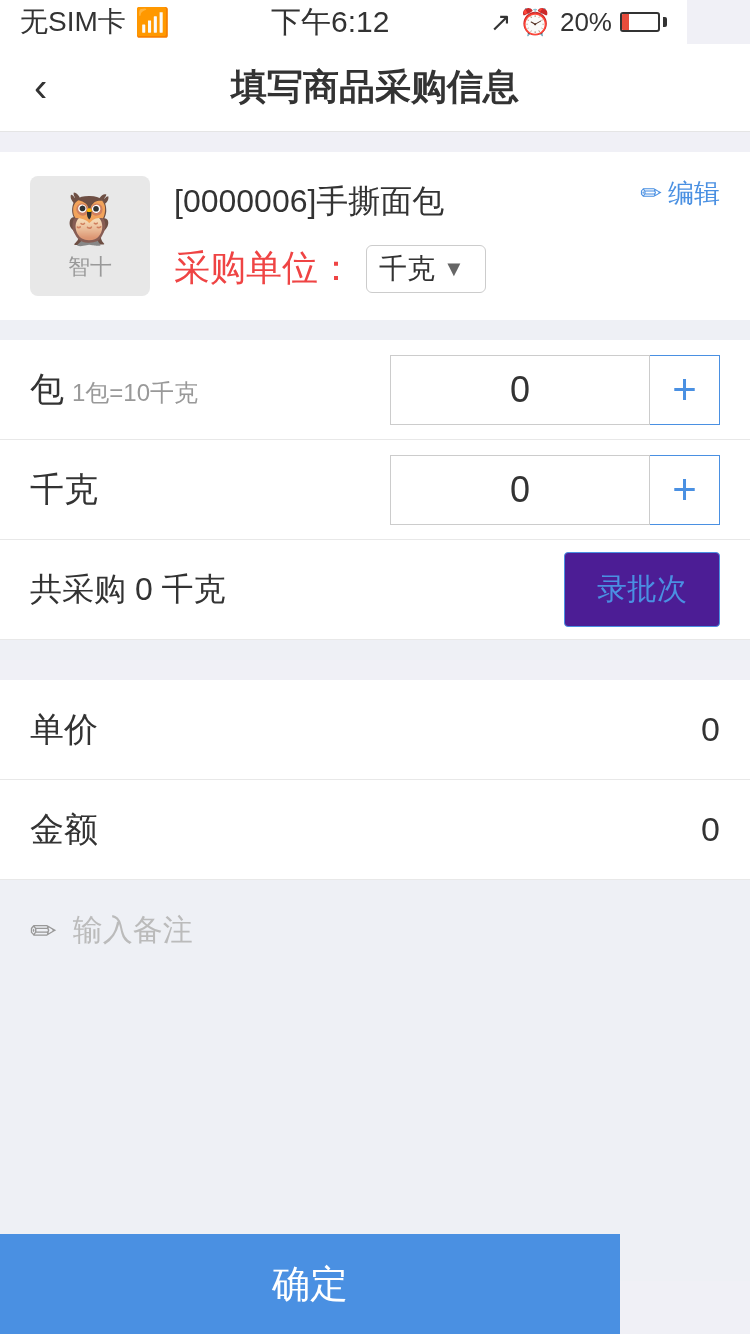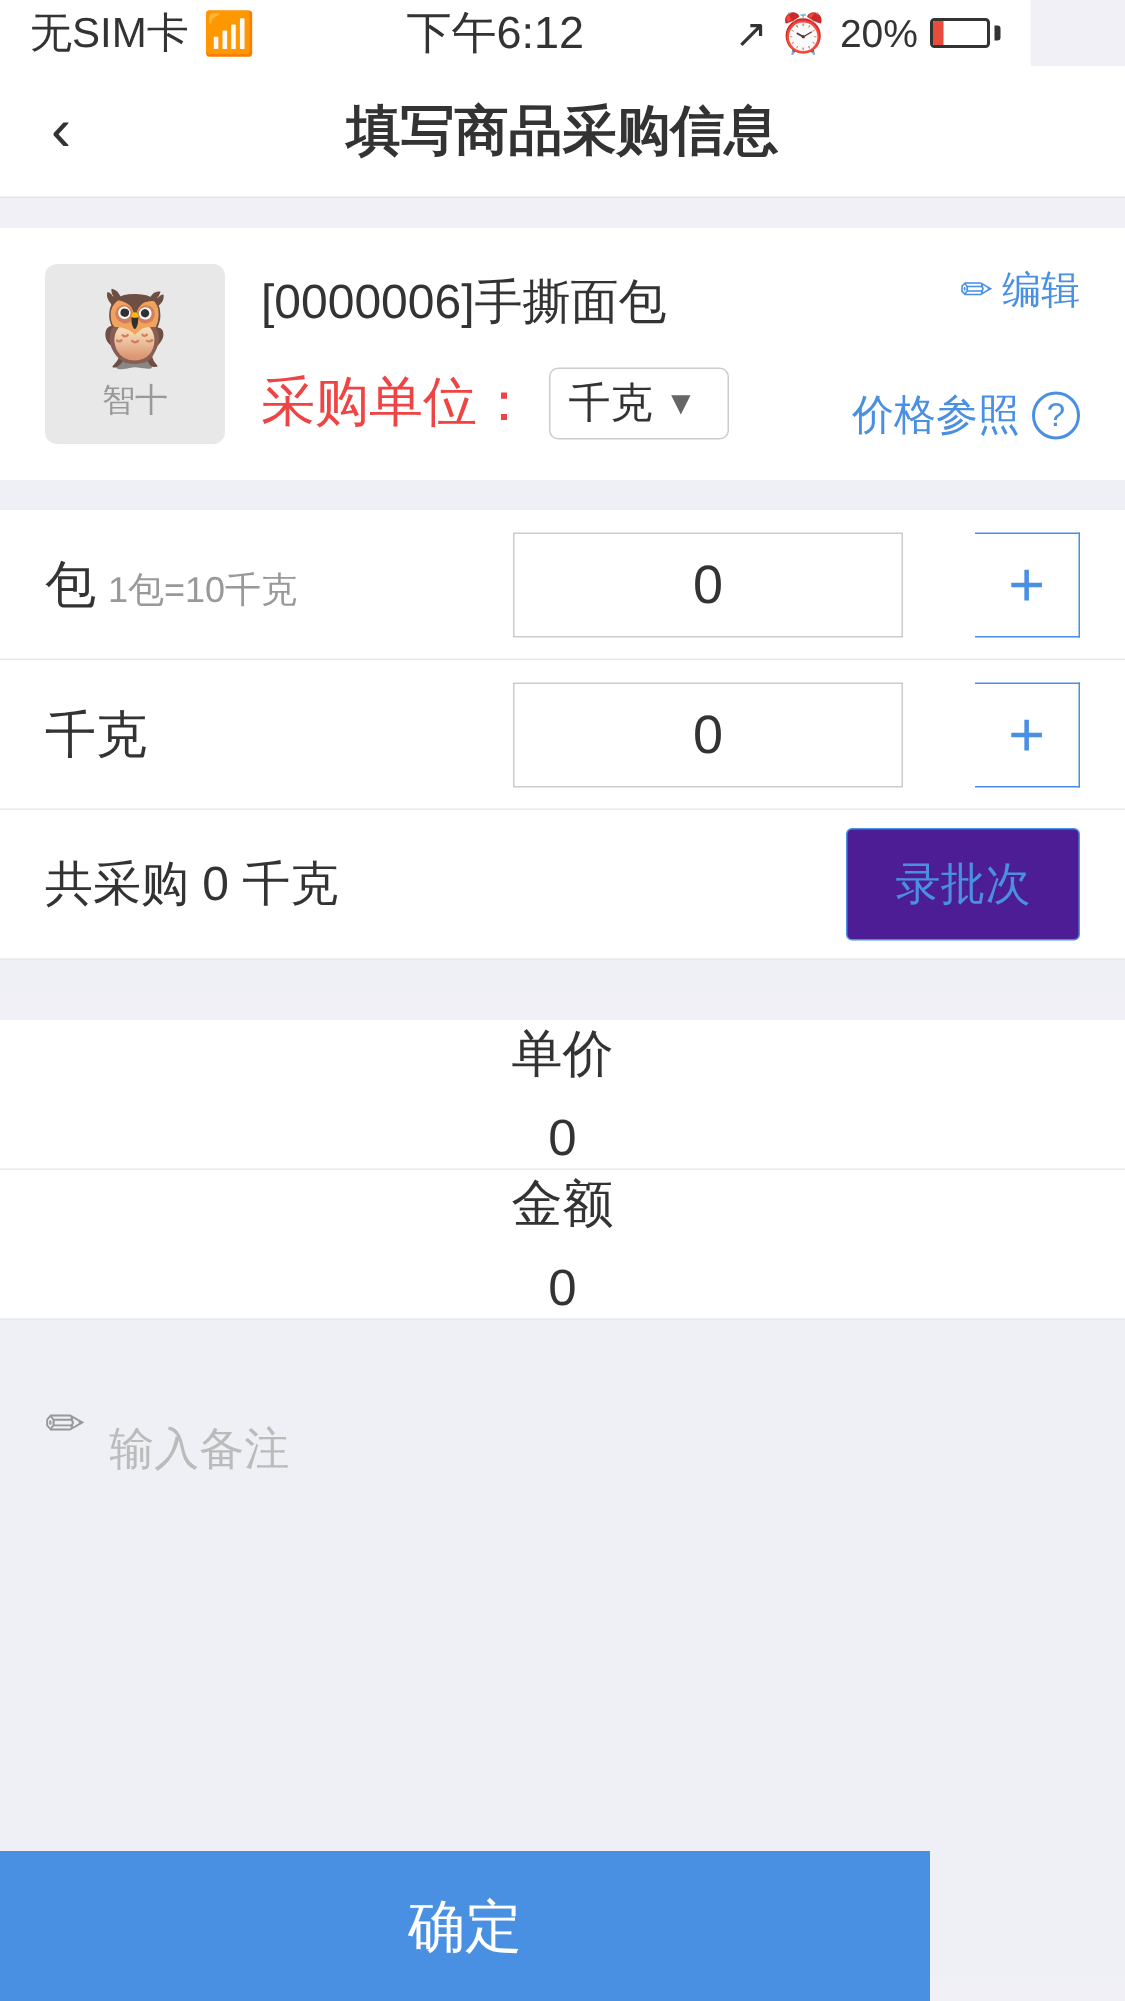--- a/index.html
+++ b/index.html
@@ -170,21 +170,20 @@
     
     .input-section {
       background: #fff;
     }
     .input-row {
       display: flex;
       align-items: center;
       padding: 0 30px;
       height: 100px;
       border-bottom: 1px solid #e8e8e8;
-      gap: 48px;
     }
     .input-label {
       font-size: 34px;
       color: #333;
       min-width: 120px;
     }
     .input-sublabel {
       font-size: 24px;
       color: #999;
       margin-left: 8px;
@@ -243,21 +242,20 @@
     .price-section {
       background: #fff;
       margin-top: 20px;
     }
     .price-row {
       display: flex;
       align-items: center;
       padding: 0 30px;
       height: 100px;
       border-bottom: 1px solid #e8e8e8;
-      flex-direction: column;
     }
     .price-label {
       font-size: 34px;
       color: #333;
       flex: 1;
     }
     .price-value {
       font-size: 34px;
       color: #333;
     }
@@ -272,21 +270,20 @@
       gap: 16px;
       min-height: 100px;
     }
     .note-icon {
       font-size: 32px;
       color: #999;
     }
     .note-placeholder {
       font-size: 30px;
       color: #bbb;
-      margin-top: 36px;
     }
 
     
     .main-content {
       flex: 1;
       background: #eef0f5;
       min-height: 300px;
     }
 
     
@@ -348,24 +345,20 @@
       <div class="unit-dropdown">
         <span>千克</span>
         <span class="unit-dropdown-arrow">▼</span>
       </div>
     </div>
   </div>
   <div class="product-edit">
     <span>✏</span>
     <span>编辑</span>
   </div>
-  <div class="price-ref">
-    <span>价格参照</span>
-    <span class="price-ref-help">?</span>
-  </div>
 </div>
 
 <div class="section-divider"></div>
 
 <div class="input-section">
 
   <div class="input-row">
     <span class="input-label">
       <span>包</span><span class="input-sublabel">1包=10千克</span>
     </span>

